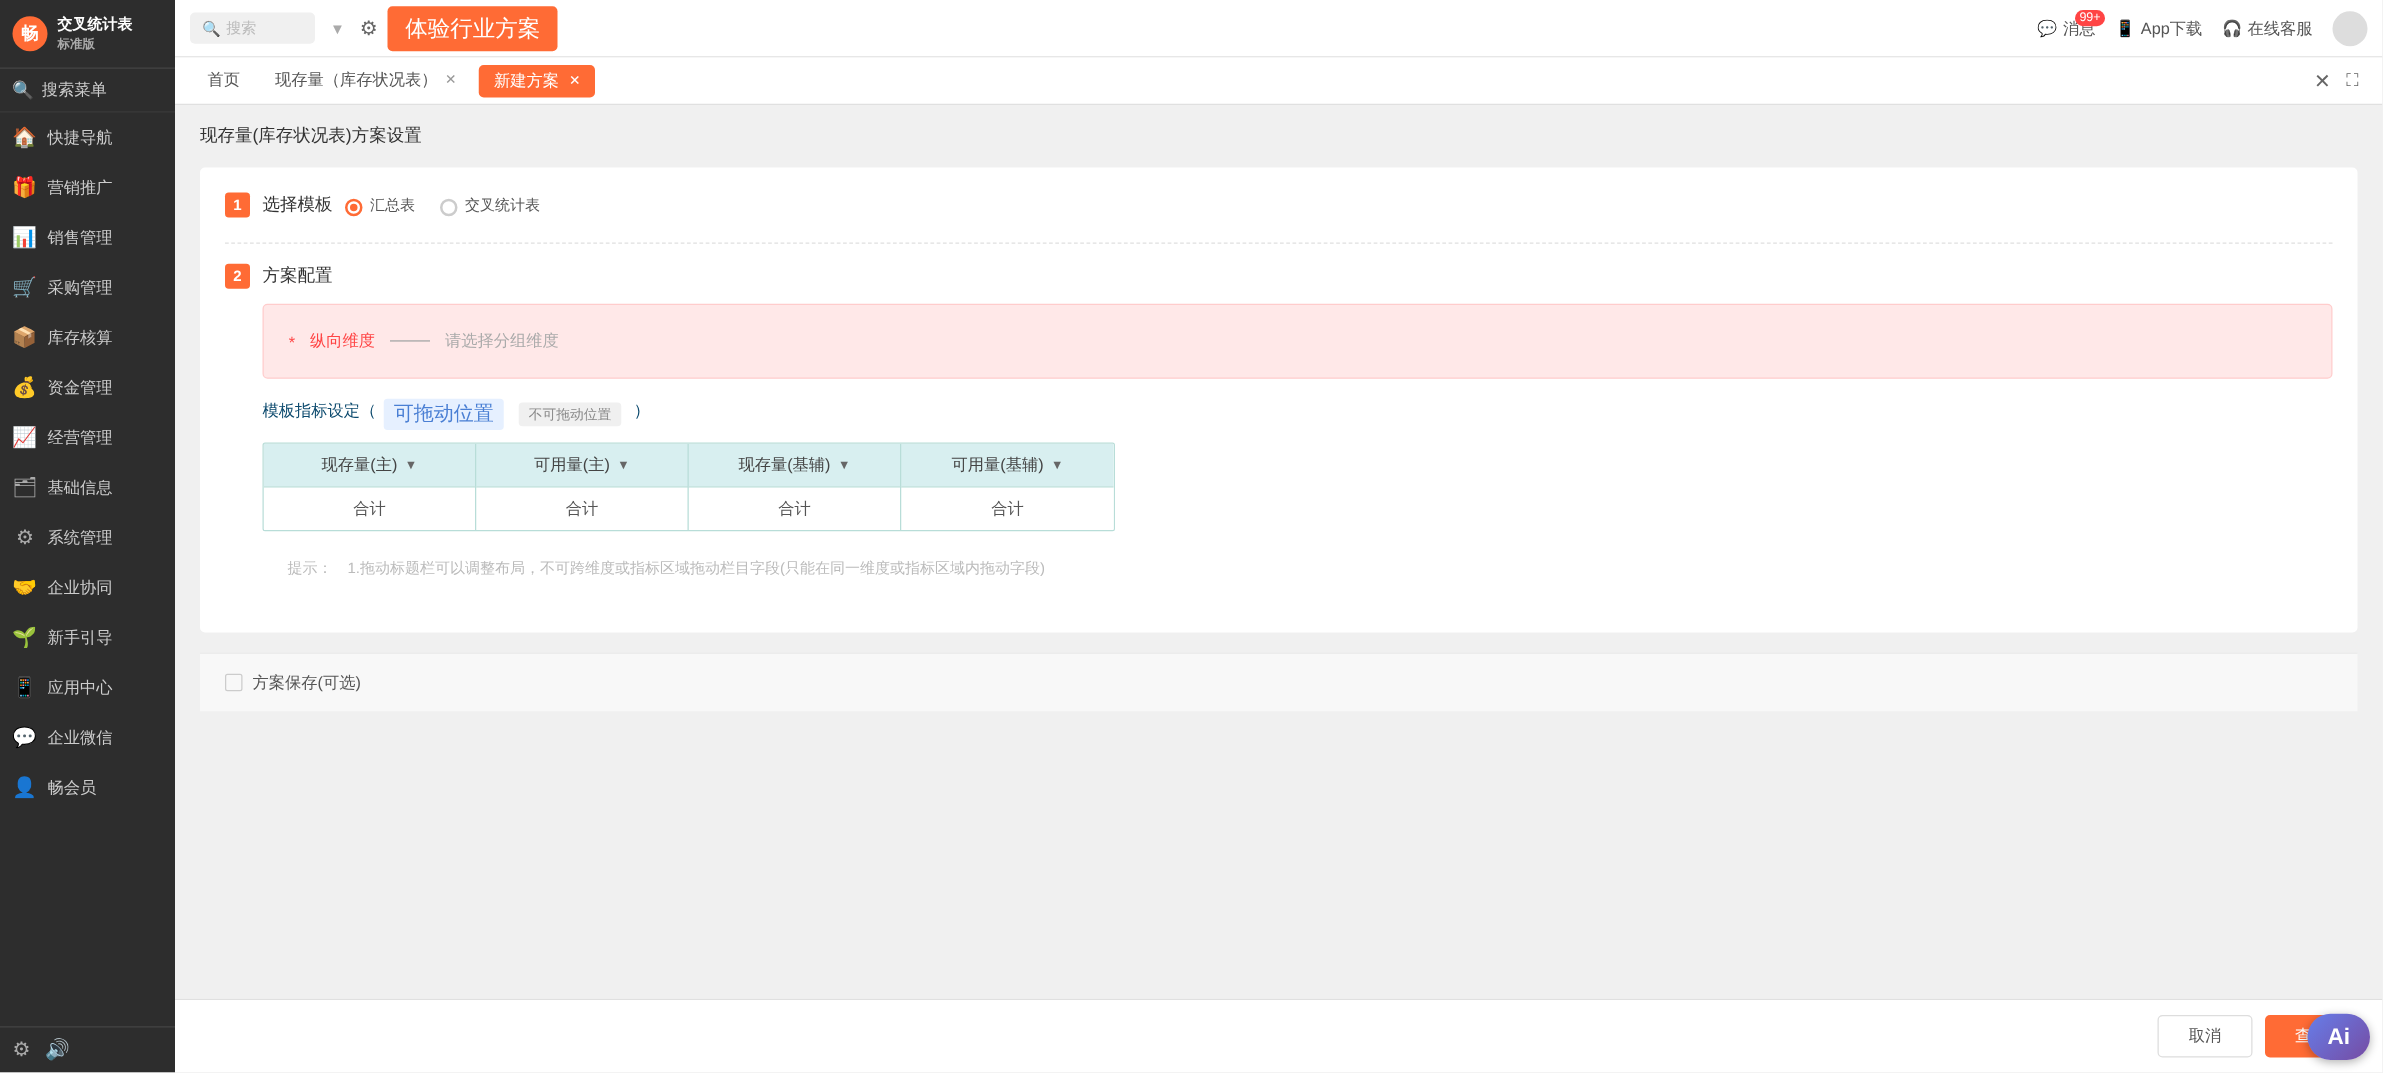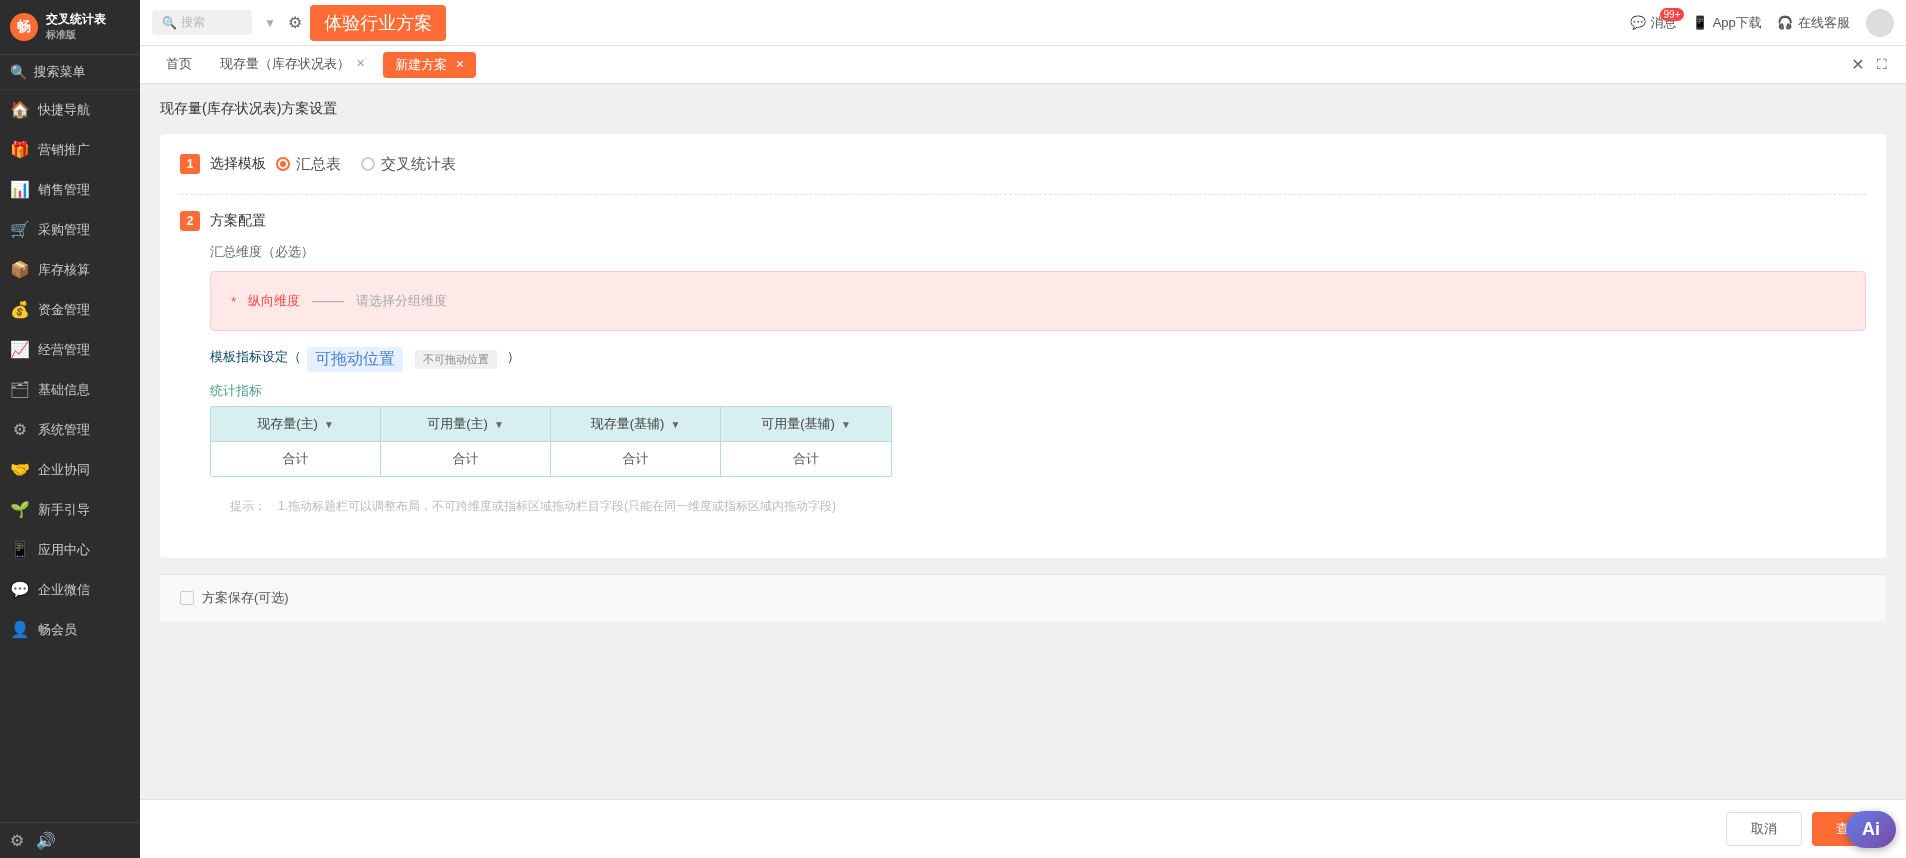--- a/index.html
+++ b/index.html
@@ -255,24 +255,24 @@
     }
     .step-title { font-size: 14px; color: #333; font-weight: 500; }
 
     .radio-group {
       display: flex;
       align-items: center;
       gap: 20px;
     }
     .radio-item {
       display: flex;
-      align-items: center;
+      align-items: flex-end;
       gap: 6px;
       cursor: pointer;
-      font-size: 15px;
+      font-size: 12px;
       color: #555;
     }
     .radio-dot {
       width: 14px;
       height: 14px;
       border-radius: 50%;
       border: 2px solid #ccc;
       display: flex;
       align-items: center;
       justify-content: center;
@@ -627,40 +627,38 @@
 
       <hr class="section-divider">
 
       <div class="step-section">
         <div class="step-header">
           <div class="step-num">2</div>
           <div class="step-title">方案配置</div>
         </div>
 
         <div style="margin-left: 30px;">
-          <div class="dimension-label">汇总维度（必选）</div>
 
           <div class="dimension-area">
             <span class="dimension-field-label">*</span>
             <span class="dimension-field-label">纵向维度</span>
             <span class="dimension-arrow">——</span>
             <span class="dimension-placeholder">请选择分组维度</span>
           </div>
 
           <div class="indicators-section">
             <div style="display:flex; align-items:center; gap:6px; margin-bottom:8px;">
               <span class="indicators-label">模板指标设定（</span>
               <span class="movable-badge">可拖动位置</span>
               <span class="indicators-label"></span>
               <span class="fixed-badge">不可拖动位置</span>
               <span class="indicators-label">）</span>
             </div>
 
             <div class="stats-table-wrapper">
-              <div class="stats-table-title">统计指标</div>
               <div class="stats-table">
                 <div class="stats-table-header">
                   <div class="stats-col">
                     <span class="stats-col-header">现存量(主)</span>
                     <span class="stats-col-chevron">▼</span>
                   </div>
                   <div class="stats-col">
                     <span class="stats-col-header">可用量(主)</span>
                     <span class="stats-col-chevron">▼</span>
                   </div>

